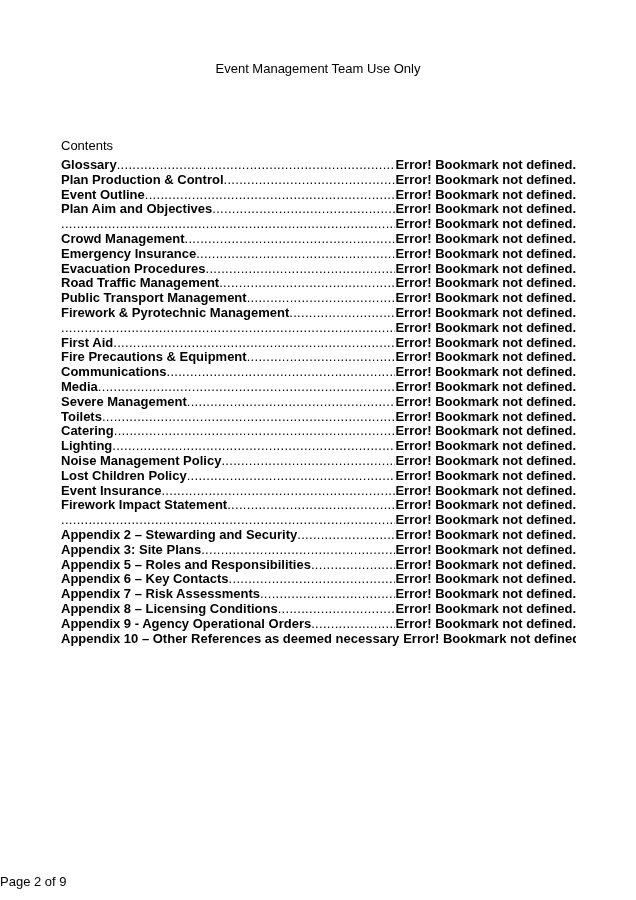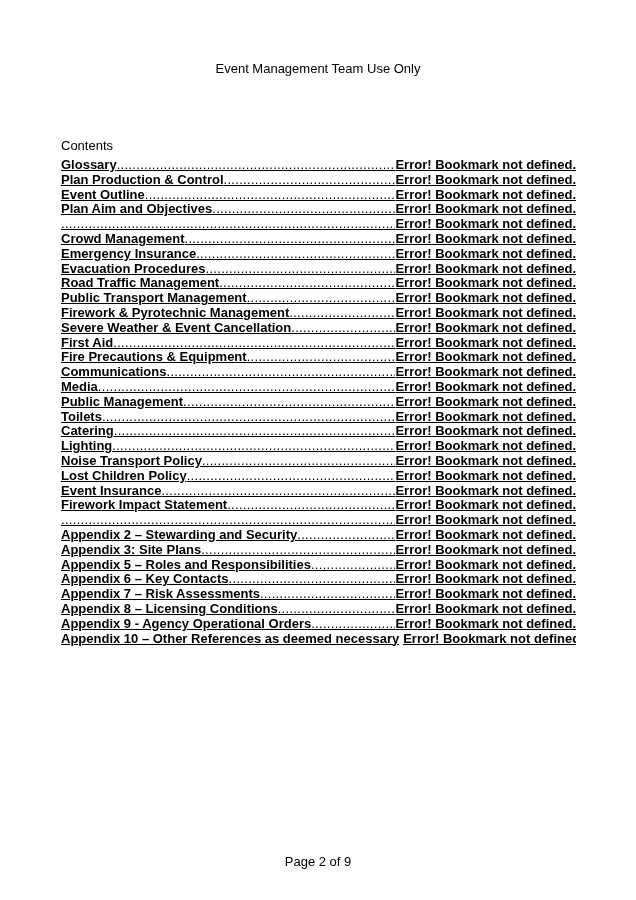--- a/index.html
+++ b/index.html
@@ -39,21 +39,20 @@
       width: 515px;
       font-size: 13px;
       font-weight: bold;
       line-height: 14.8px;
     }
     .toc-row {
       display: flex;
       align-items: center;
       white-space: nowrap;
       overflow: hidden;
-      text-decoration: underline;
     }
     .toc-title {
       flex: 0 0 auto;
     }
     .toc-leader {
       flex: 1 1 auto;
       overflow: hidden;
       font-weight: normal;
       letter-spacing: 0.3px;
       min-width: 0;
@@ -67,24 +66,23 @@
     .toc-row.wrap {
       display: block;
       white-space: normal;
       text-align: justify;
     }
     .toc-row.wrap .dots {
       font-weight: normal;
     }
     .footer {
       position: absolute;
-      top: 854px;
+      top: 874px;
       left: 0;
       width: 636px;
-      text-align: center;
       font-size: 13px;
       line-height: 16px;
     }
   </style>
 </head>
 <body>
 
 <div class="header">Event Management Team Use Only</div>
 
 <div class="contents-title">Contents</div>
@@ -138,21 +136,20 @@
       <span class="toc-title">Public Transport Management</span>
       <span class="toc-leader"></span>
       <span class="toc-page">Error! Bookmark not defined.</span>
     </div>
     <div class="toc-row">
       <span class="toc-title">Firework &amp; Pyrotechnic Management</span>
       <span class="toc-leader"></span>
       <span class="toc-page">Error! Bookmark not defined.</span>
     </div>
     <div class="toc-row">
-      <span class="toc-title">Severe Weather &amp; Event Cancellation</span>
       <span class="toc-leader"></span>
       <span class="toc-page">Error! Bookmark not defined.</span>
     </div>
     <div class="toc-row">
       <span class="toc-title">First Aid</span>
       <span class="toc-leader"></span>
       <span class="toc-page">Error! Bookmark not defined.</span>
     </div>
     <div class="toc-row">
       <span class="toc-title">Fire Precautions &amp; Equipment</span>
@@ -163,41 +160,41 @@
       <span class="toc-title">Communications</span>
       <span class="toc-leader"></span>
       <span class="toc-page">Error! Bookmark not defined.</span>
     </div>
     <div class="toc-row">
       <span class="toc-title">Media</span>
       <span class="toc-leader"></span>
       <span class="toc-page">Error! Bookmark not defined.</span>
     </div>
     <div class="toc-row">
-      <span class="toc-title">Public Management</span>
+      <span class="toc-title">Severe Management</span>
       <span class="toc-leader"></span>
       <span class="toc-page">Error! Bookmark not defined.</span>
     </div>
     <div class="toc-row">
       <span class="toc-title">Toilets</span>
       <span class="toc-leader"></span>
       <span class="toc-page">Error! Bookmark not defined.</span>
     </div>
     <div class="toc-row">
       <span class="toc-title">Catering</span>
       <span class="toc-leader"></span>
       <span class="toc-page">Error! Bookmark not defined.</span>
     </div>
     <div class="toc-row">
       <span class="toc-title">Lighting</span>
       <span class="toc-leader"></span>
       <span class="toc-page">Error! Bookmark not defined.</span>
     </div>
     <div class="toc-row">
-      <span class="toc-title">Noise Transport Policy</span>
+      <span class="toc-title">Noise Management Policy</span>
       <span class="toc-leader"></span>
       <span class="toc-page">Error! Bookmark not defined.</span>
     </div>
     <div class="toc-row">
       <span class="toc-title">Lost Children Policy</span>
       <span class="toc-leader"></span>
       <span class="toc-page">Error! Bookmark not defined.</span>
     </div>
     <div class="toc-row">
       <span class="toc-title">Event Insurance</span>

